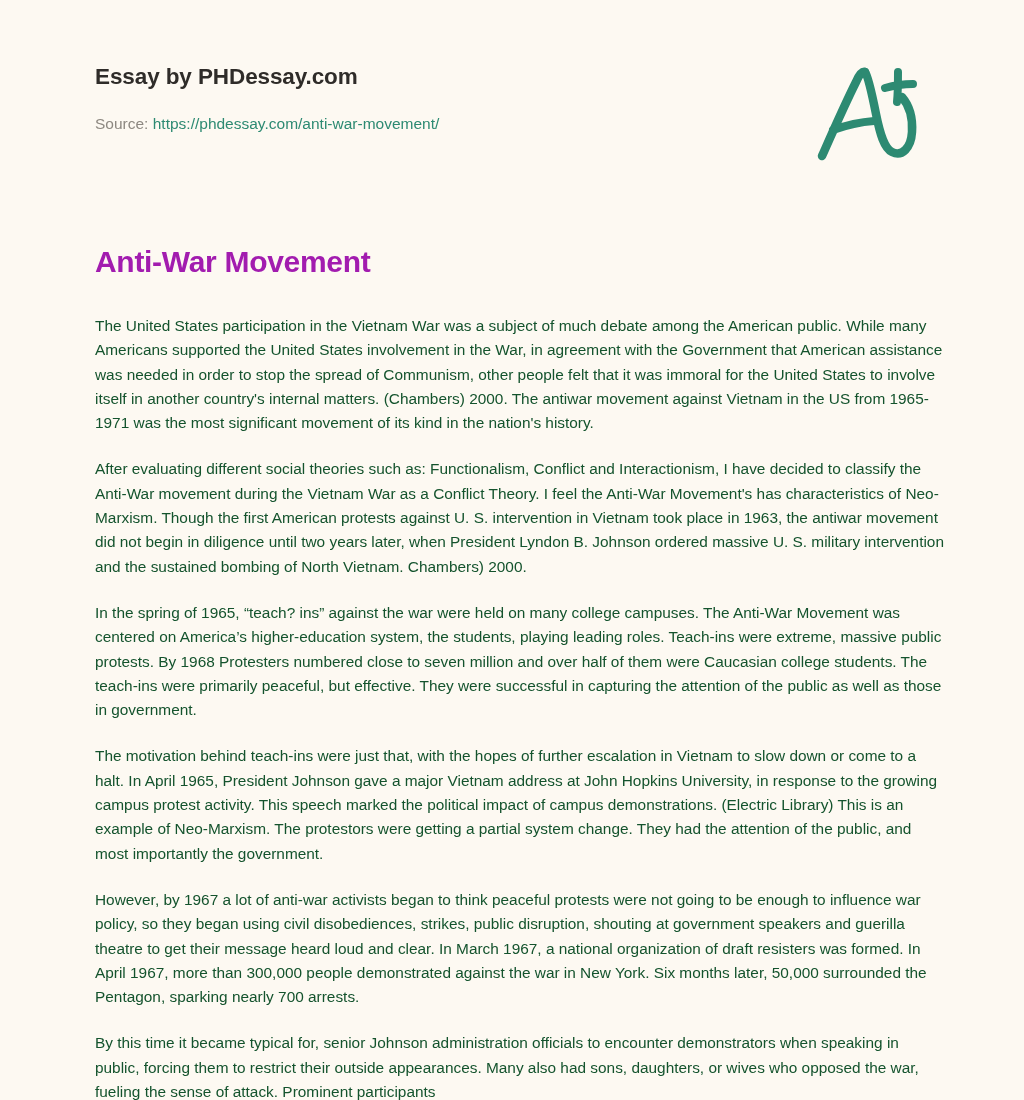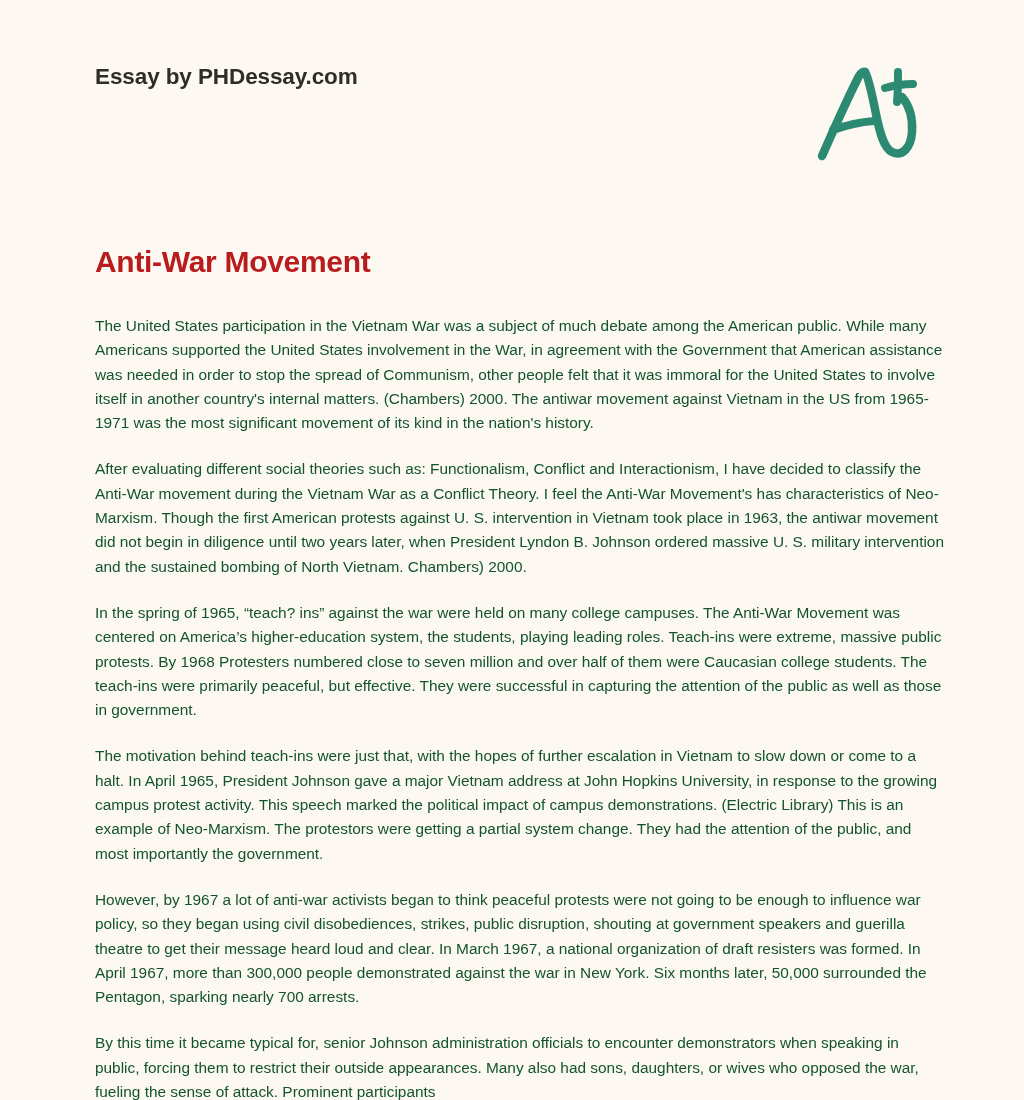--- a/index.html
+++ b/index.html
@@ -77,21 +77,21 @@
 
   
   .article {
     padding: 0 79px 0 95px;
     margin-top: 81px;
   }
 
   .essay-title {
     font-size: 30px;
     font-weight: bold;
-    color: #b91c1c;
+    color: #a21caf;
     letter-spacing: -0.3px;
     line-height: 1.1;
     margin: 0 0 36px 0;
   }
 
   .body-copy p {
     font-size: 15.4px;
     line-height: 24.3px;
     color: #14532d;
     margin: 0 0 22px 0;
@@ -101,20 +101,24 @@
 </style>
 </head>
 <body>
 
 <div class="page">
 
   <div class="site-header">
 
     <div class="brand-block">
       <div class="brand-title">Essay by PHDessay.com</div>
+      <div class="source-line">
+        <span class="source-label">Source:</span>
+        <a class="source-url" href="#">https://phdessay.com/anti-war-movement/</a>
+      </div>
     </div>
 
     <div class="logo">
       <svg viewBox="0 0 112 100" xmlns="http://www.w3.org/2000/svg" fill="none" stroke="#2d8a72" stroke-linecap="round" stroke-linejoin="round">
 
         <path d="M10 92 C 18 74, 32 42, 44 18 C 47 11, 50 7, 53 8" stroke-width="8.5"></path>
 
         <path d="M53 8 C 56 12, 60 30, 64 50 C 68 70, 72 84, 80 88
                  C 90 93, 99 84, 100 68 C 101 52, 96 40, 90 33" stroke-width="8.5"></path>
 

